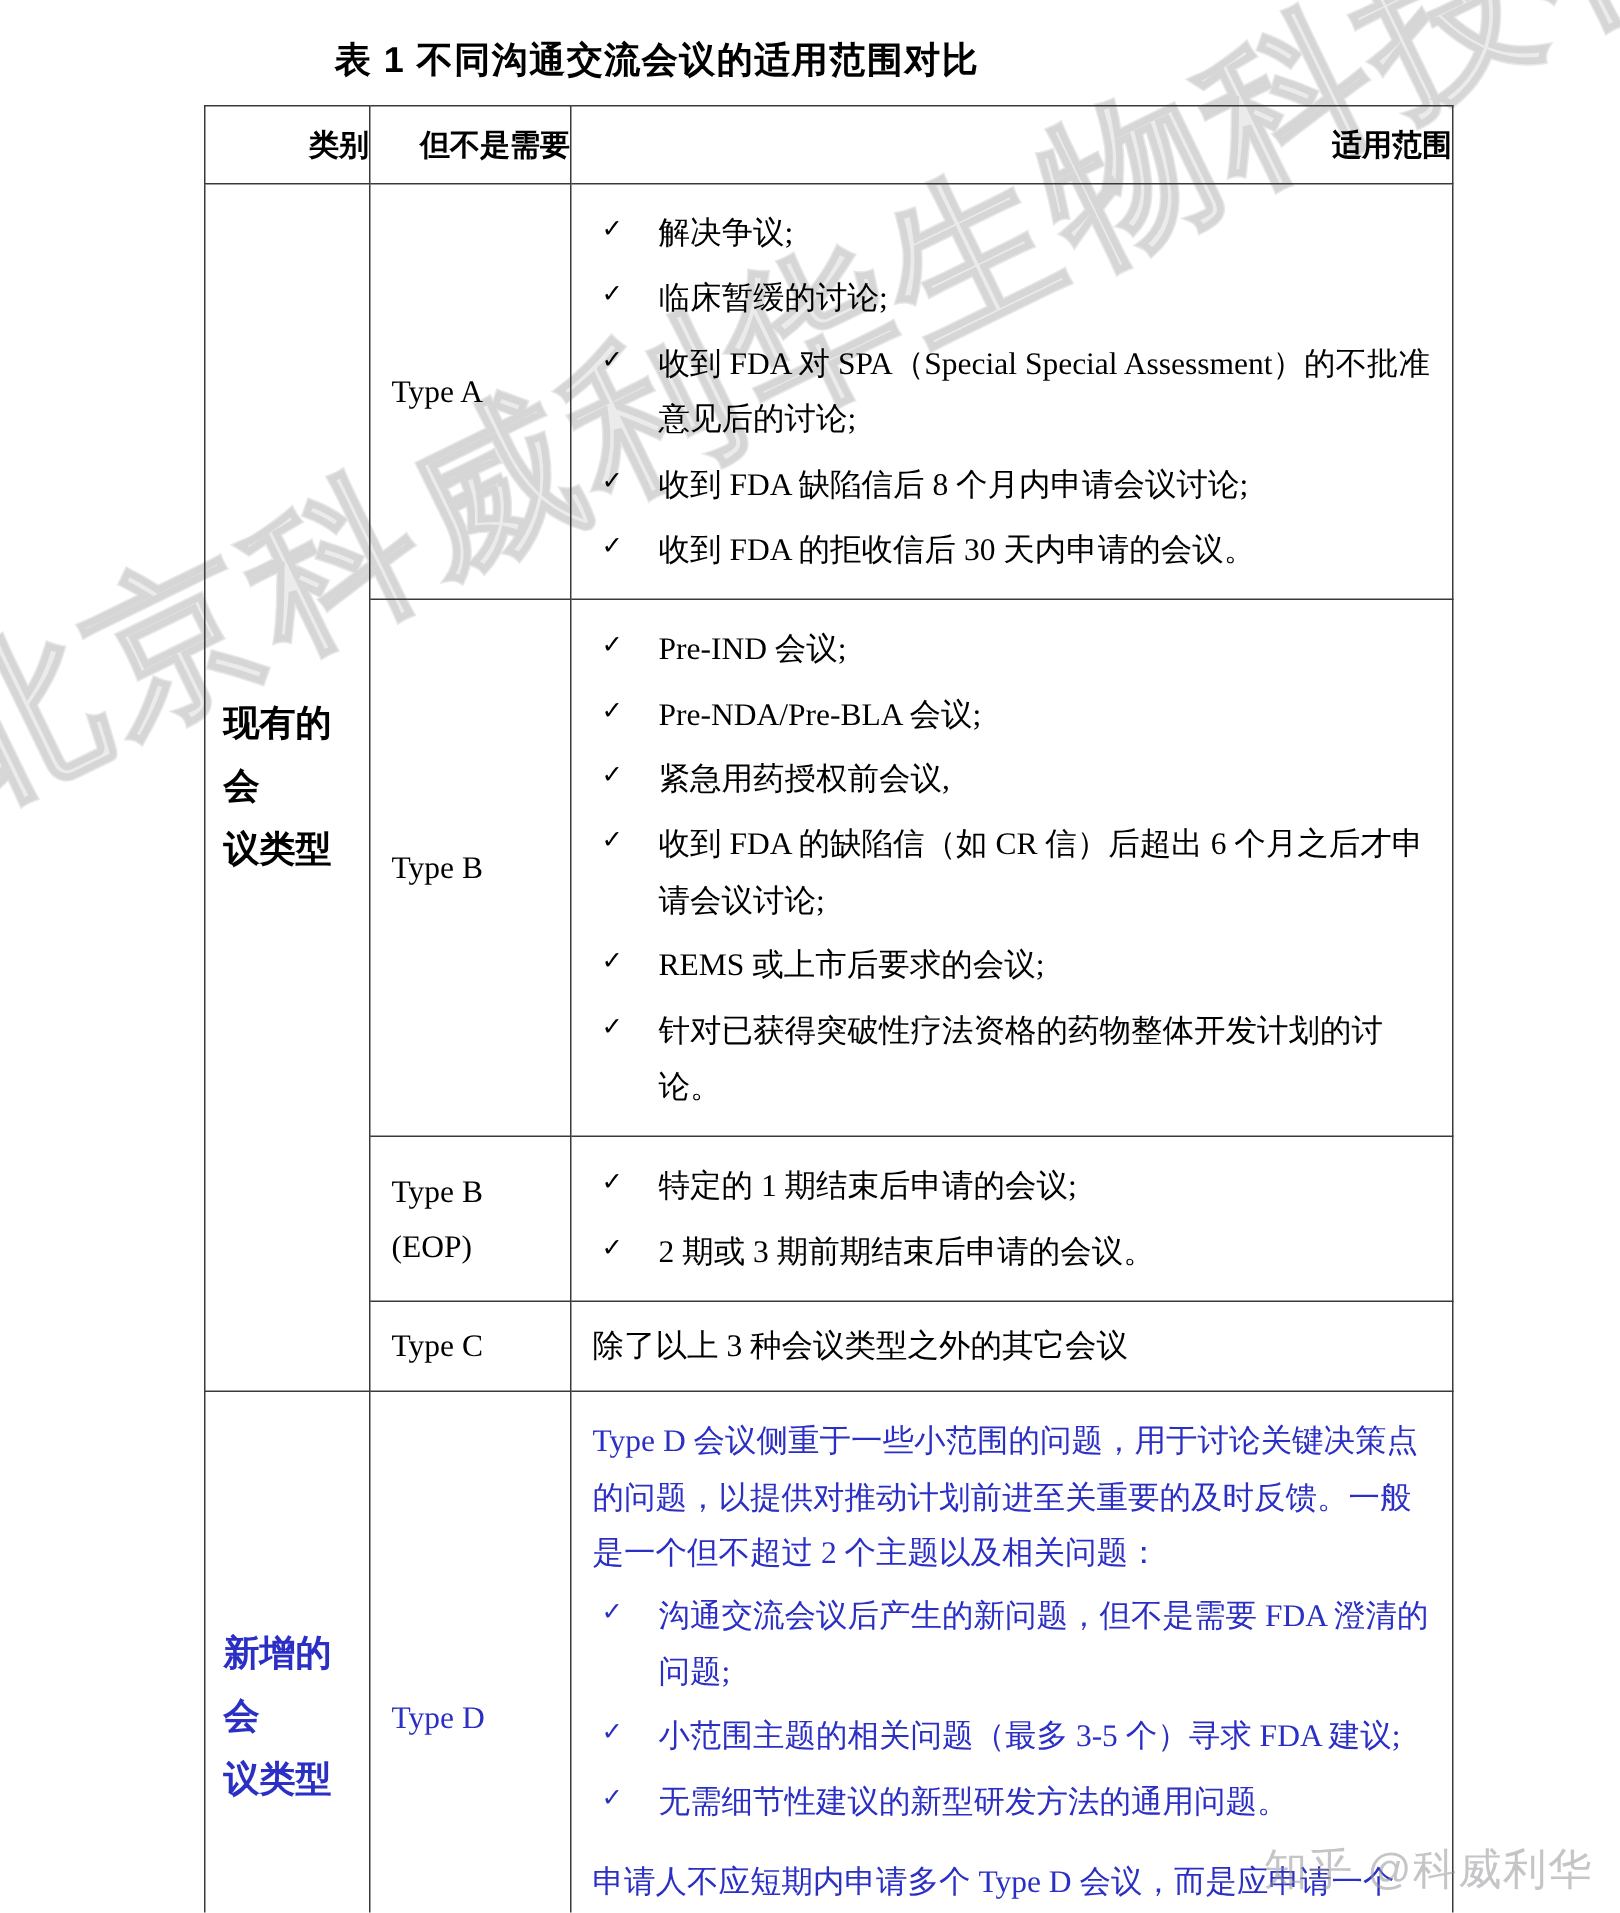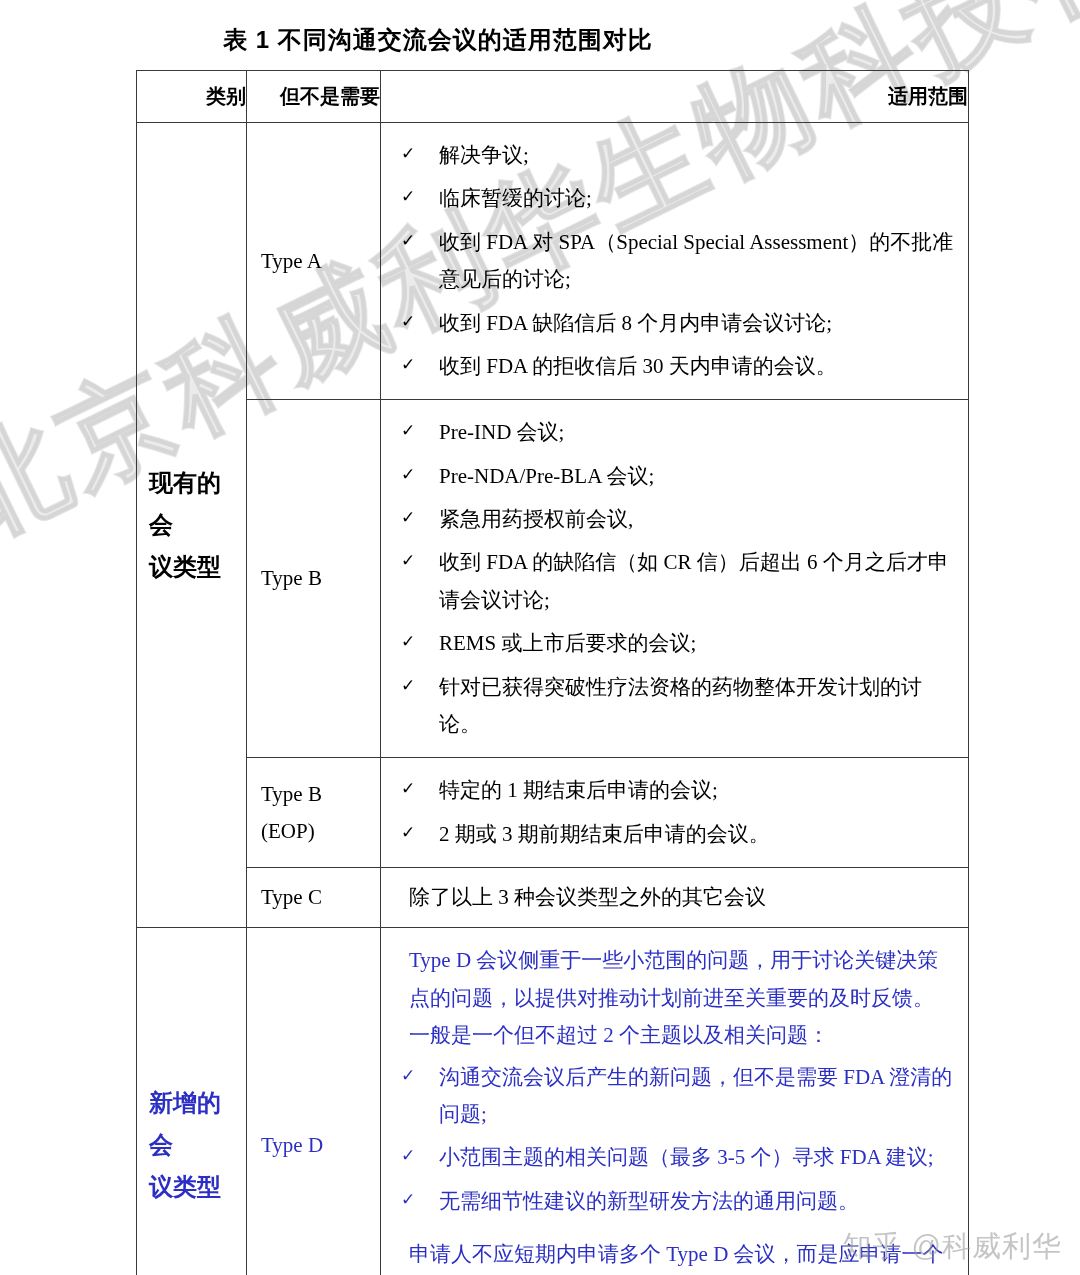--- a/index.html
+++ b/index.html
@@ -114,21 +114,21 @@
     line-height:1.78;
   }
   ul.ck li:last-child{margin-bottom:0;}
   ul.ck li .tick{
     position:absolute;
     left:8px; top:0;
     font-family:"DejaVu Sans",sans-serif;
     font-size:17px;
     line-height:1.95;
   }
-  .para{margin:0 0 4px 16px;line-height:1.78;}
+  .para{margin:0 0 4px 2px;line-height:1.78;}
   .para.gap{margin-top:16px;}
   .tight{margin-bottom:0;}
 </style>
 </head>
 <body>
 
 <div id="wm-diagonal">北京科威利华生物科技有限公司</div>
 
 <div id="doc-title">表 1  不同沟通交流会议的适用范围对比</div>
 

